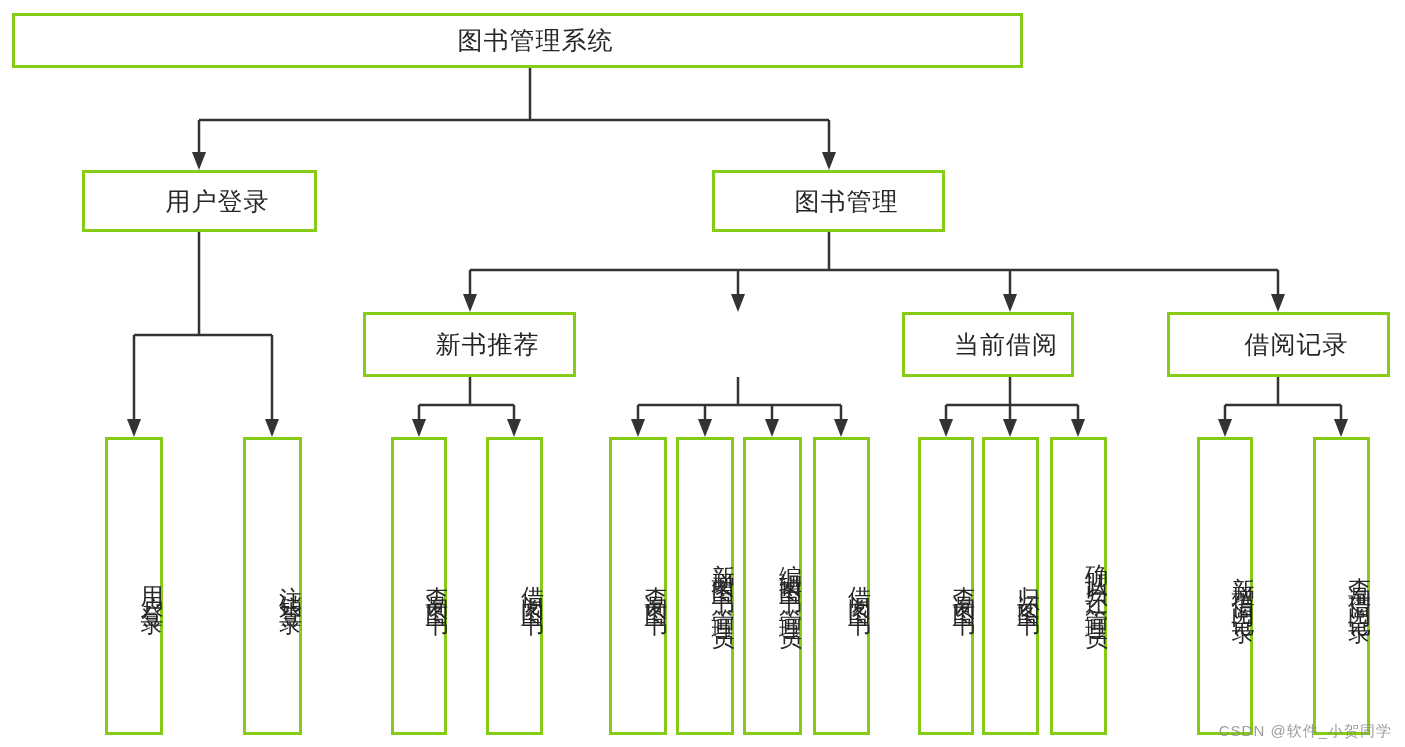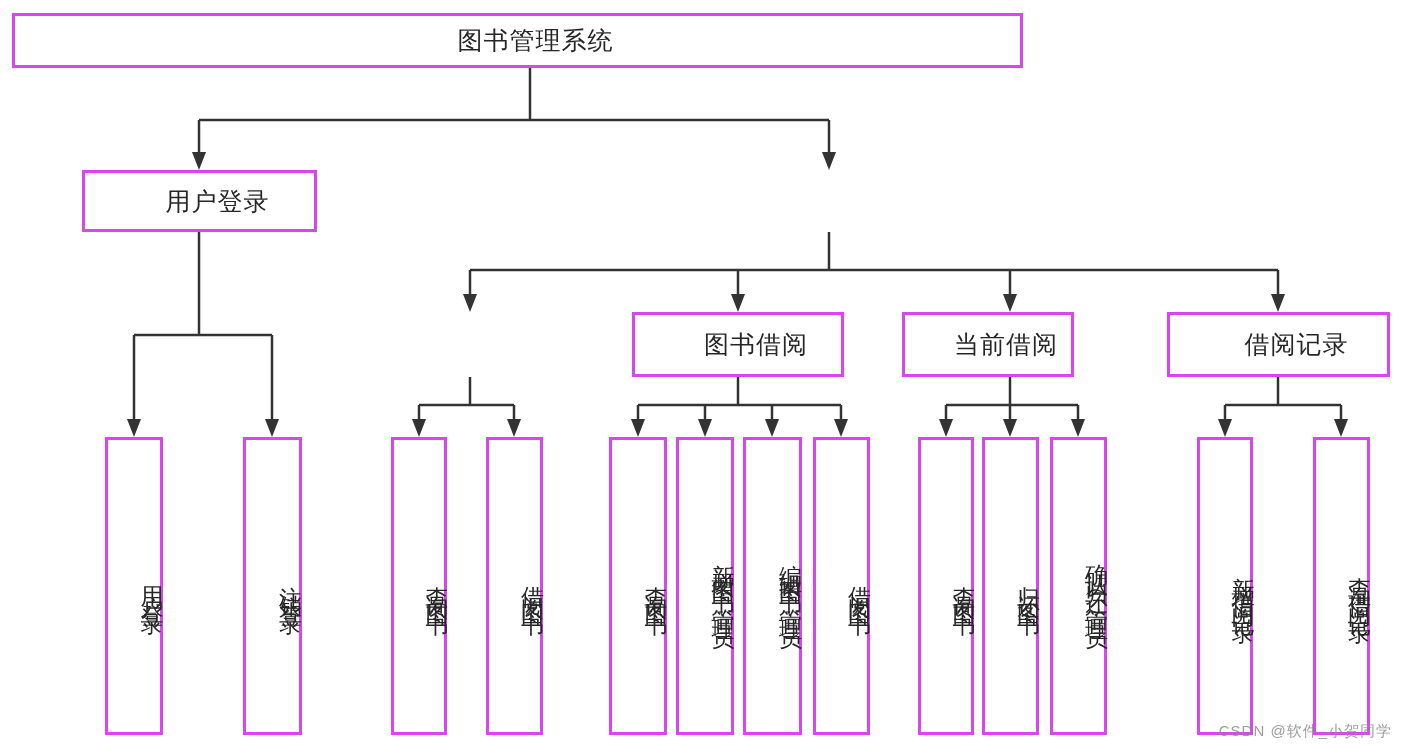--- a/index.html
+++ b/index.html
@@ -18,21 +18,21 @@
   #connectors {
     position: absolute;
     left: 0; top: 0;
     width: 1405px;
     height: 747px;
     z-index: 1;
   }
   .node {
     position: absolute;
     box-sizing: border-box;
-    border: 3px solid #d946ef;
+    border: 3px solid #84cc16;
     background: #ffffff;
     display: flex;
     align-items: center;
     justify-content: center;
     color: #262626;
     z-index: 2;
     padding-left: 36px;
   }
   .hlabel {
     font-size: 25px;
@@ -157,25 +157,28 @@
   </svg>
 
   <div class="node root">
     <span class="hlabel">图书管理系统</span>
   </div>
 
   <div class="node lvl1a">
     <span class="hlabel">用户登录</span>
   </div>
 
-
-
-  <div class="node lvl2 l2-2">
-    <span class="hlabel">图书借阅</span>
-  </div>
+  <div class="node lvl1b">
+    <span class="hlabel">图书管理</span>
+  </div>
+
+  <div class="node lvl2 l2-1">
+    <span class="hlabel">新书推荐</span>
+  </div>
+
 
   <div class="node lvl2 l2-3">
     <span class="hlabel">当前借阅</span>
   </div>
 
   <div class="node lvl2 l2-4">
     <span class="hlabel">借阅记录</span>
   </div>
 
   <div class="node leaf lf1">

